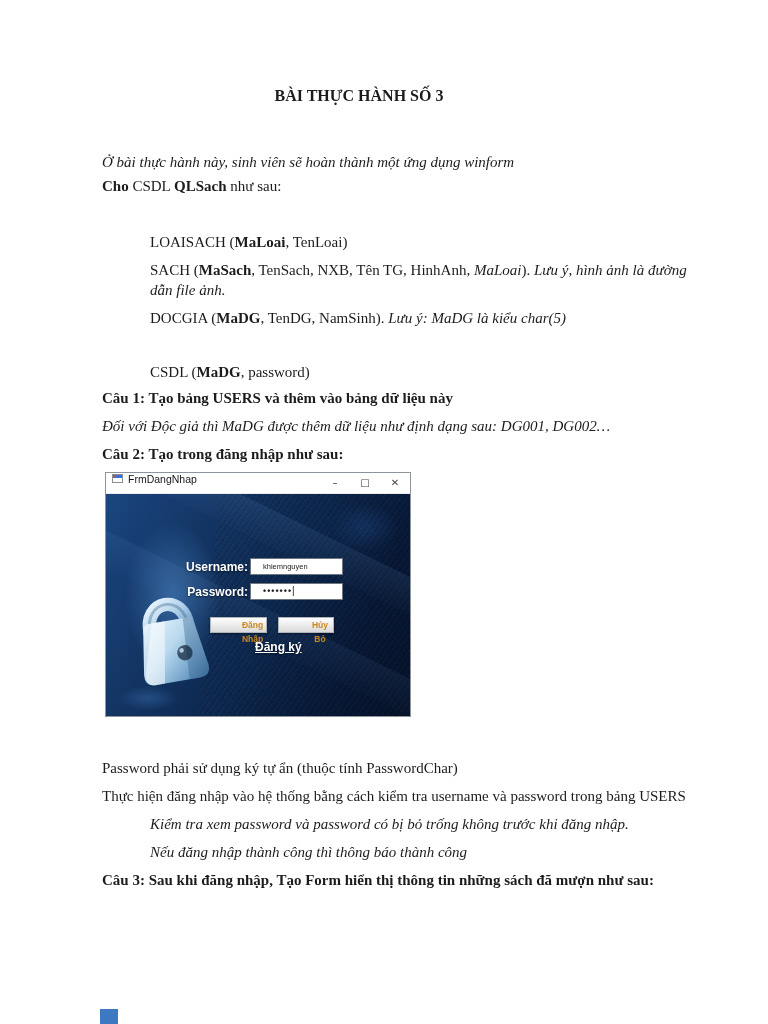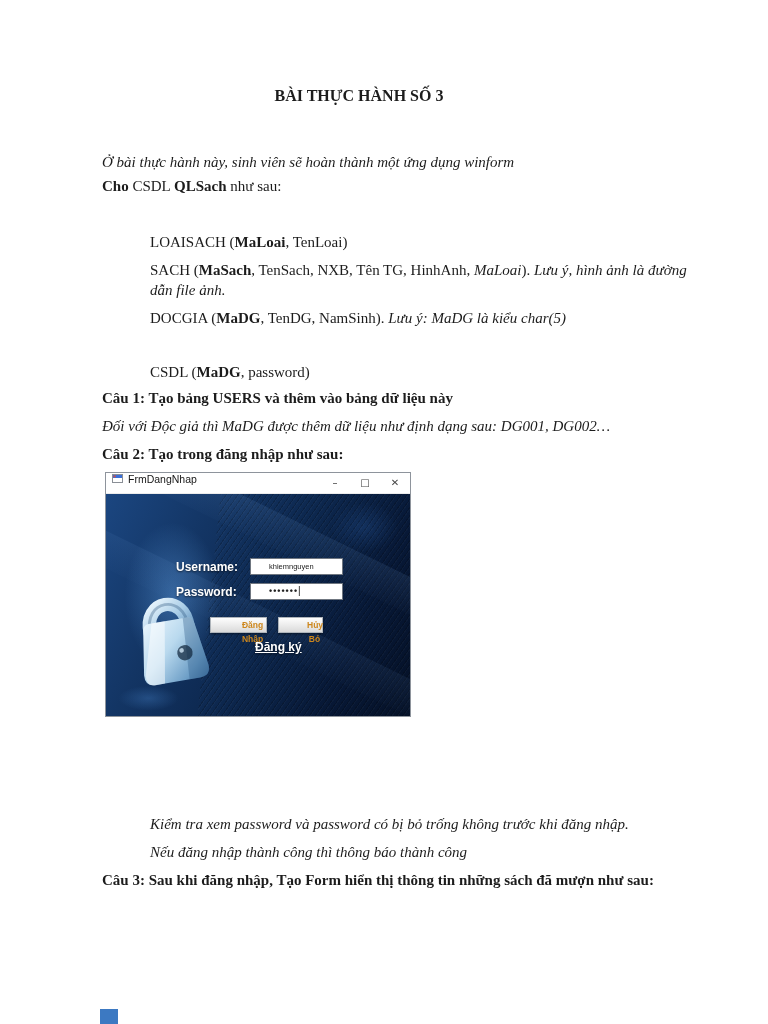--- a/index.html
+++ b/index.html
@@ -27,24 +27,24 @@
         radial-gradient(closest-side at 14% 92%, rgba(70,130,200,0.35), rgba(70,130,200,0) 70%),
         radial-gradient(closest-side at 85% 15%, rgba(40,90,160,0.30), rgba(40,90,160,0) 75%),
         linear-gradient(116deg,#1b4680 0%,#133564 28%,#0c264c 55%,#071836 78%,#051127 100%);}
   .tex{position:absolute;top:-20px;bottom:-20px;left:34%;right:-20px;opacity:.6;
       background:repeating-linear-gradient(121deg, rgba(0,0,0,0.30) 0 1px,
                  rgba(255,255,255,0.045) 1px 2px, transparent 2px 5px);
       transform:skewX(-6deg);}
   .beam{position:absolute;width:150%;height:34px;left:-20%;
       background:linear-gradient(rgba(130,180,240,0.10), rgba(130,180,240,0.02));
       transform:rotate(26deg);}
-  .lbl{position:absolute;width:72px;color:#ffffff;font-weight:bold;
+  .lbl{position:absolute;width:72px;text-align:right;color:#ffffff;font-weight:bold;
       font-size:12px;text-shadow:0 1px 2px rgba(0,0,0,.6);}
   .tbox{position:absolute;width:93px;height:17px;background:#ffffff;border:1px solid #6f7680;
-      box-sizing:border-box;font-size:7.5px;color:#222;line-height:15px;padding-left:18px;
+      box-sizing:border-box;font-size:7.5px;color:#222;line-height:15px;padding-left:12px;
       white-space:nowrap;overflow:hidden;}
   .pwd{font-size:9px;font-weight:bold;letter-spacing:1px;line-height:14px;}
   .caret{font-weight:normal;letter-spacing:0;font-size:10px;}
   .fbtn{position:absolute;height:16px;box-sizing:border-box;border:1px solid #aeb4ba;
       background:linear-gradient(#fefefe,#dadada);color:#cd871d;font-weight:bold;
       font-size:8.5px;text-align:center;line-height:14px;box-shadow:0 1px 2px rgba(0,0,0,.45);padding-left:28px;}
   .reg{position:absolute;color:#ffffff;font-weight:bold;font-size:12px;
       text-decoration:underline;text-shadow:0 1px 2px rgba(0,0,0,.6);}
   .cutoff{position:absolute;left:86px;top:1009px;width:18px;height:15px;background:#3c79c2;}
 </style>
@@ -117,24 +117,26 @@
       <div class="tbox" style="left:144px;top:64px">
         <span>khiemnguyen</span>
       </div>
 
       <span class="lbl" style="left:70px;top:91px">Password:</span>
       <div class="tbox pwd" style="left:144px;top:89px">
         <span>•••••••</span><span class="caret">|</span>
       </div>
 
       <div class="fbtn" style="left:104px;top:123px;width:57px">Đăng Nhập</div>
-      <div class="fbtn" style="left:172px;top:123px;width:45px">Hủy Bỏ</div>
+      <div class="fbtn" style="left:172px;top:123px;width:56px">Hủy Bỏ</div>
 
       <span class="reg" style="left:149px;top:146px">Đăng ký</span>
     </div>
   </div>
 
+  <div class="line" style="top:758px"><span>Password phải sử dụng ký tự ẩn (thuộc tính PasswordChar)</span></div>
+  <div class="line" style="top:786px"><span>Thực hiện đăng nhập vào hệ thống bằng cách kiểm tra username và password trong bảng USERS</span></div>
   <div class="line indent i" style="top:814px"><span class="i">Kiểm tra xem password và password có bị bỏ trống không trước khi đăng nhập.</span></div>
   <div class="line indent i" style="top:842px"><span class="i">Nếu đăng nhập thành công thì thông báo thành công</span></div>
   <div class="line" style="top:870px"><span class="b">Câu 3: Sau khi đăng nhập, Tạo Form hiển thị thông tin những sách đã mượn như sau:</span></div>
 
   <div class="cutoff"></div>
 </div>
 
 </body></html>

